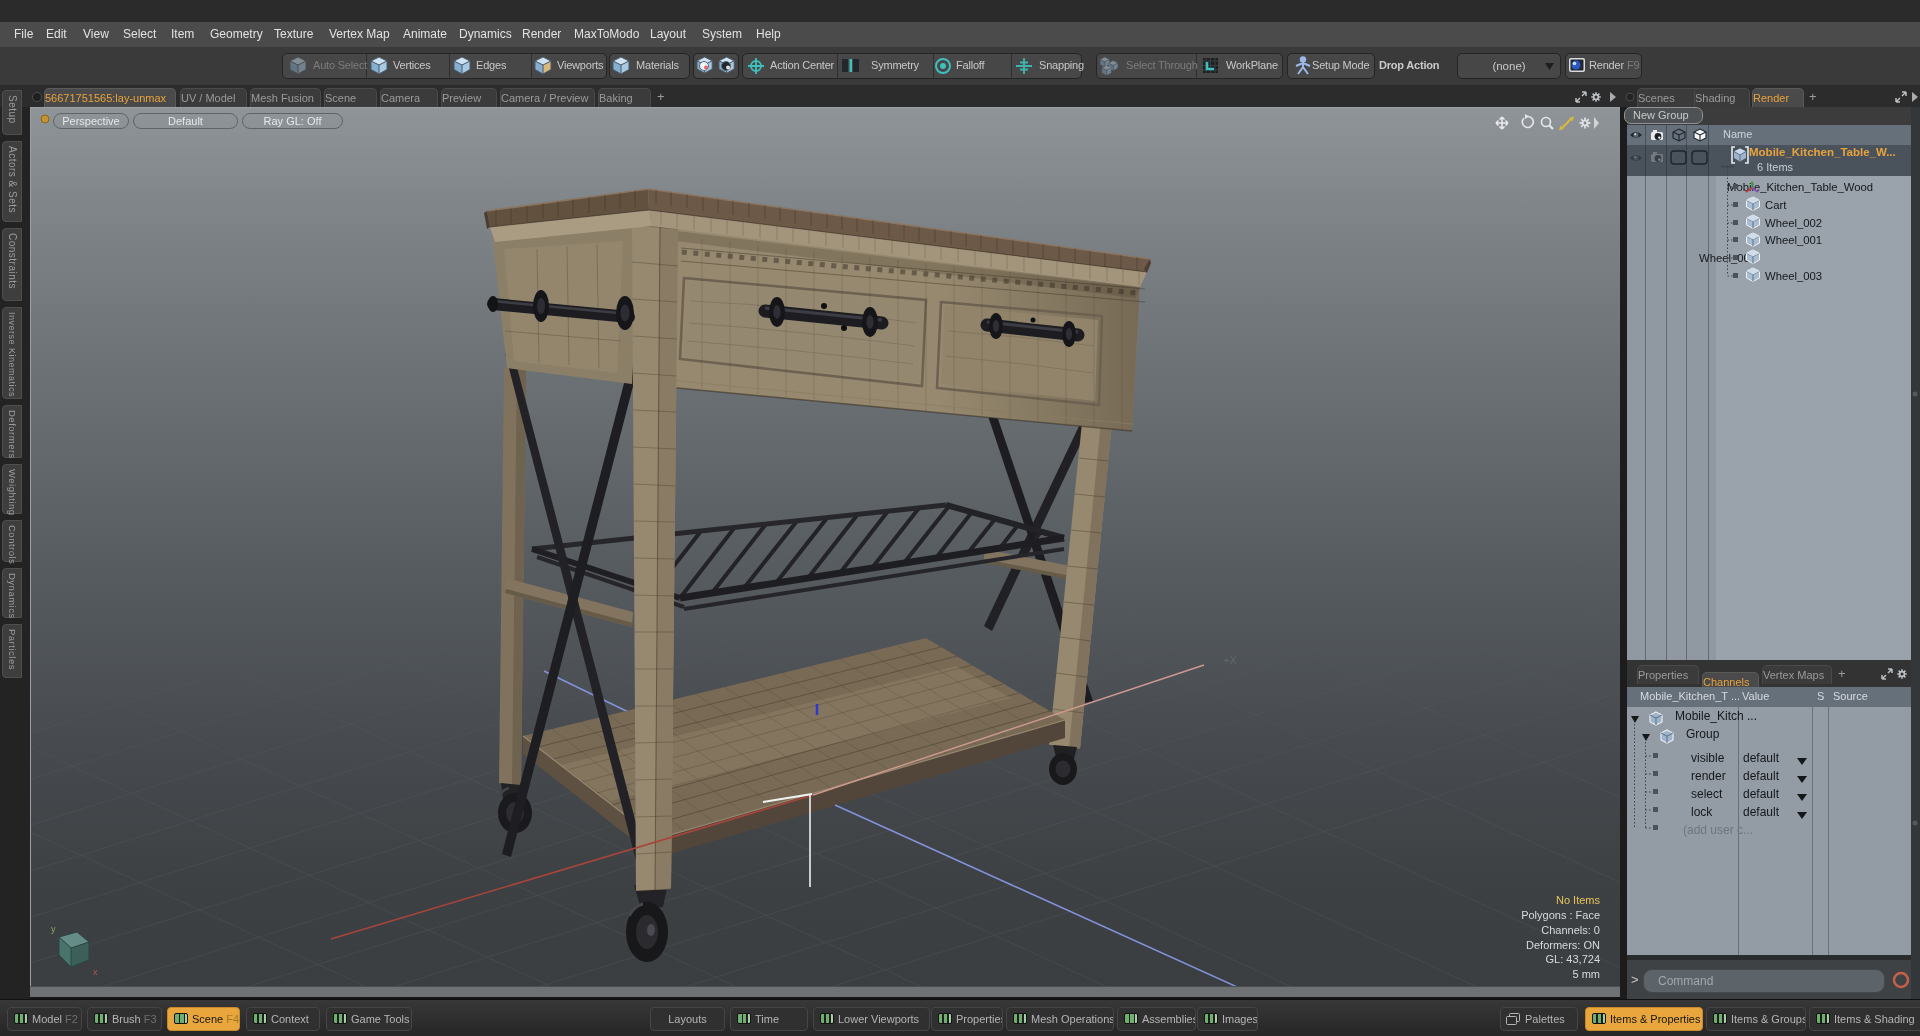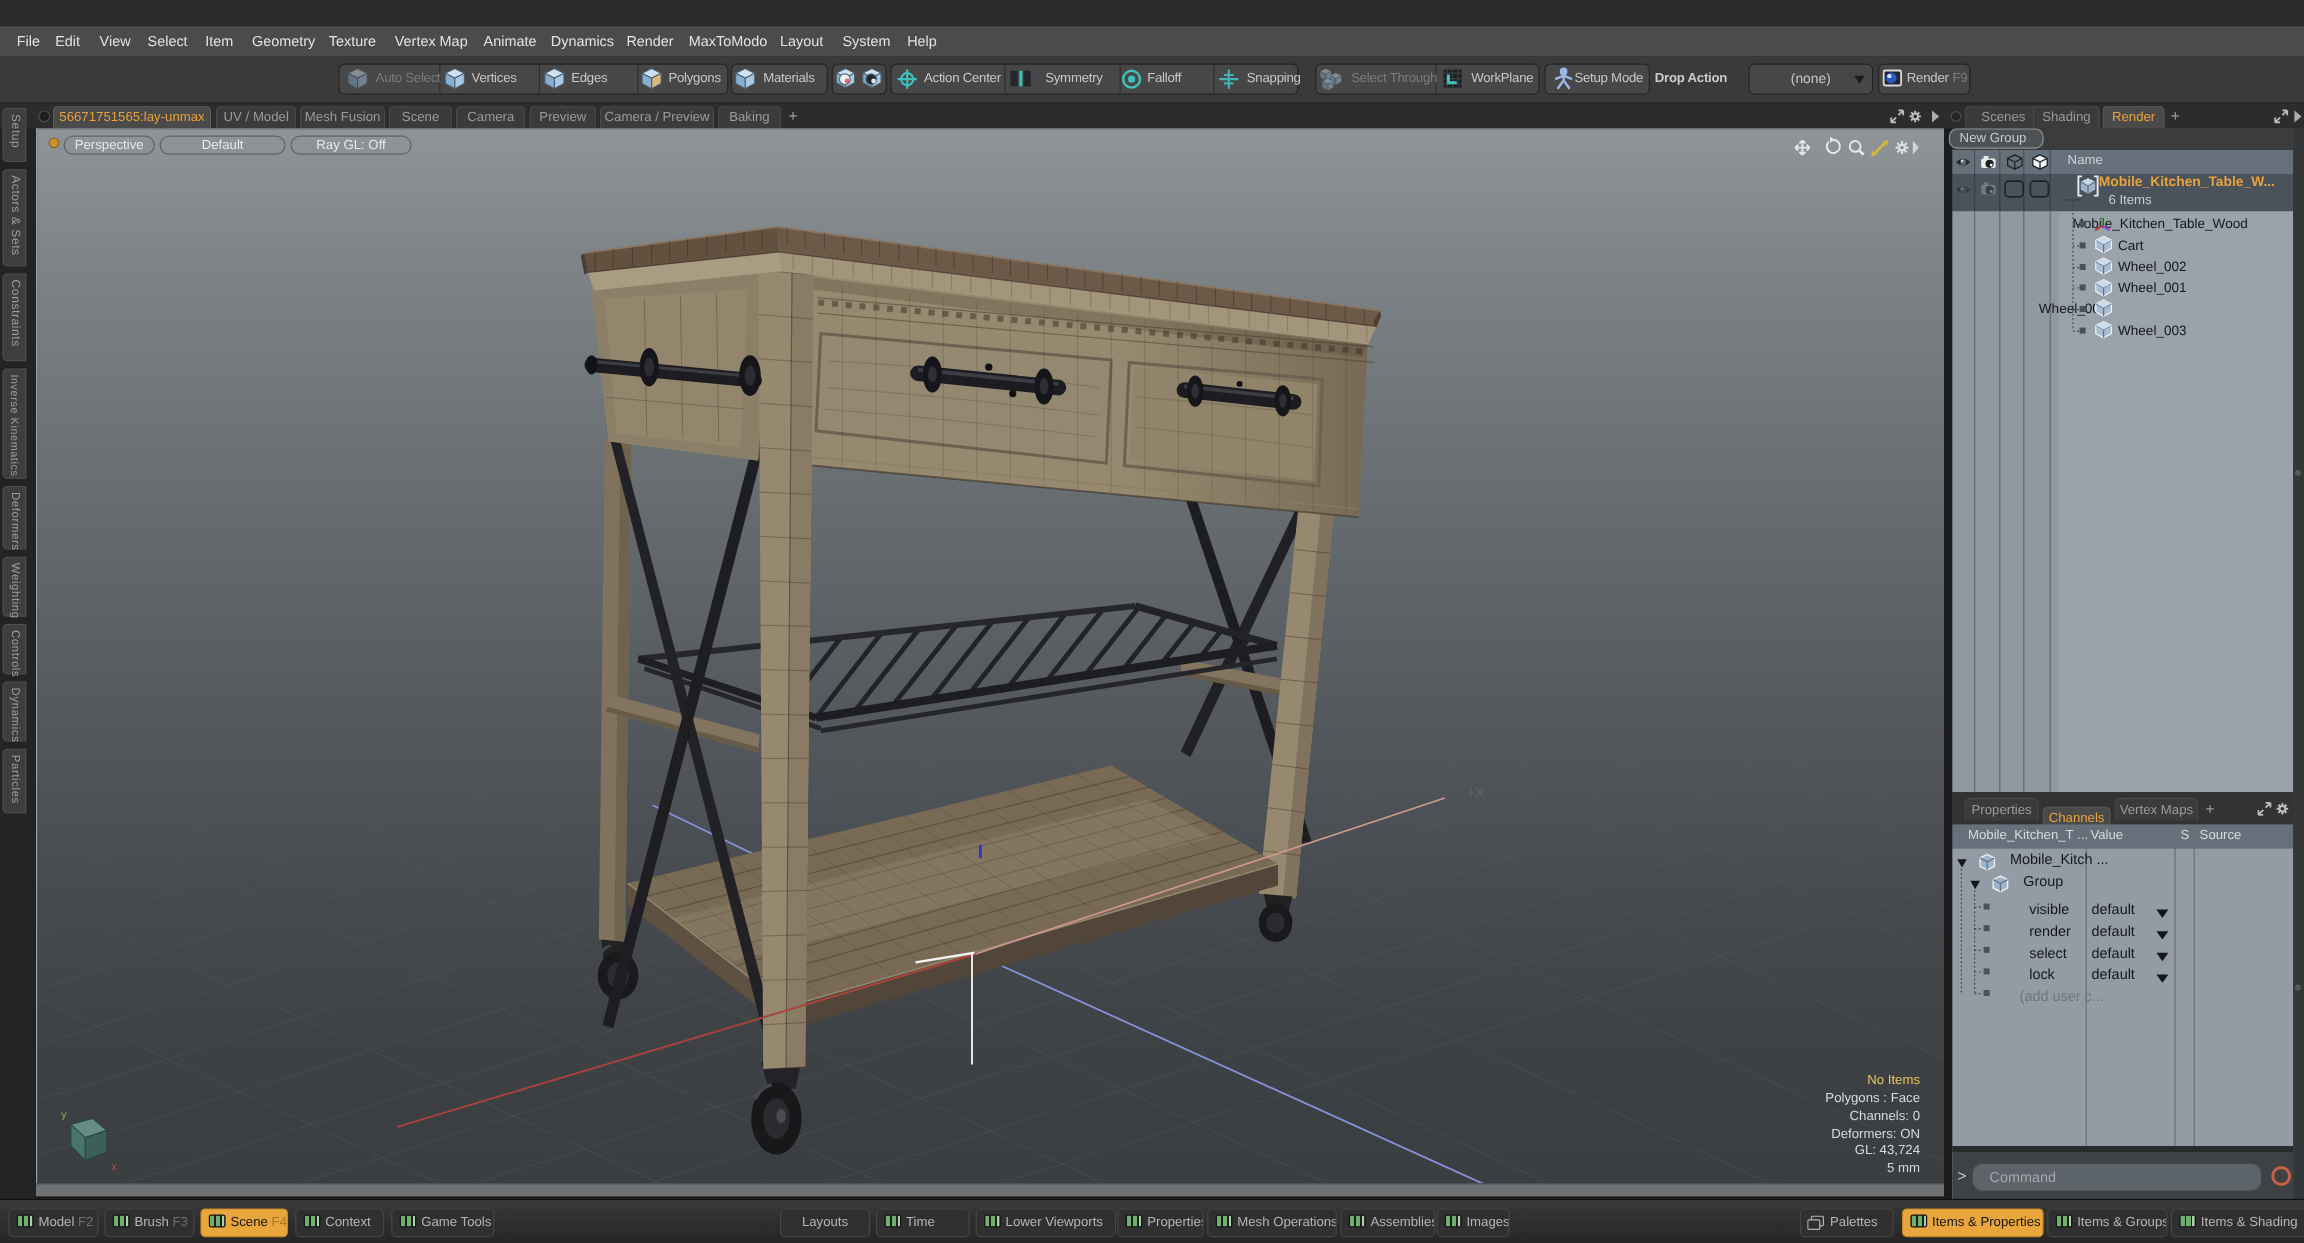--- a/index.html
+++ b/index.html
@@ -9,21 +9,21 @@
 #title .txt{position:absolute;left:36px;top:3px}
 
 #menu{left:0;top:22px;width:1920px;height:25px;background:#4b4b4b;color:#e2e2e2;font-size:12px}
 #menu span{position:absolute;top:5px}
 
 #tool{left:0;top:47px;width:1920px;height:39px;background:#3a3a3a;border-bottom:1px solid #2a2a2a}
 .tbtn{position:absolute;top:6px;height:26px;background:#474747;border:1px solid #252525;border-radius:5px;color:#c8c8c8;font-size:12px;line-height:24px;white-space:nowrap}
 .tsep{position:absolute;top:7px;width:1px;height:24px;background:#2f2f2f}
 
 #tabs{left:0;top:86px;width:1920px;height:21px;background:#2c2c2c}
-.vtab{position:absolute;top:2px;height:19px;background:#3b3b3b;border:1px solid #4a4a4a;border-bottom:none;border-radius:5px 5px 0 0;color:#9b9b9b;font-size:11px;line-height:18px;text-align:center}
+.vtab{position:absolute;top:2px;height:19px;background:#3b3b3b;border:1px solid #4a4a4a;border-bottom:none;border-radius:5px 5px 0 0;color:#9b9b9b;font-size:11px;line-height:18px;}
 .vtab.act{background:#4a4a4a;color:#e8a33d;border-color:#5a5a5a}
 
 #lsb{left:0;top:107px;width:30px;height:893px;background:#232323}
 .stab{position:absolute;left:2px;width:20px;background:#3e3e3e;border:1px solid #4e4e4e;border-radius:4px 0 0 4px;color:#9d9d9d;font-size:10px}
 .stab span{position:absolute;left:4px;top:4px;writing-mode:vertical-lr;letter-spacing:0.5px}
 
 #vp{left:30px;top:107px;width:1590px;height:879px;background:linear-gradient(#8f9498 0%,#7f8488 12%,#6c7175 30%,#575c60 52%,#474b4f 72%,#3d4144 88%,#3a3e41 100%);border-top:1px solid #9aa0a4;border-left:1px solid #9aa0a4;overflow:hidden}
 #vpstrip{left:30px;top:986px;width:1590px;height:13px;background:#6e7275;border-top:1px solid #4a4e50;border-bottom:2px solid #151515}
 .vbtn{position:absolute;top:5px;height:16px;border:1px solid #5f6468;border-radius:8px;color:#e6e8e9;font-size:11px;line-height:15px;text-align:center}
 #vpinfo{position:absolute;right:20px;bottom:4px;text-align:right;font-size:11px;color:#d7dadc;line-height:14.8px}
@@ -77,21 +77,21 @@
       <div class="tsep" style="left:933px"></div>
       <div class="tsep" style="left:1011px"></div>
   <div class="tbtn" style="left:1096px;width:187px"></div>
   <div class="tsep" style="left:1196px"></div>
   <div class="tbtn" style="left:1287px;width:88px"></div>
   <div class="tbtn" style="left:1565px;width:77px"></div>
   <div class="abs" style="left:0;top:6px;width:1920px;height:26px;color:#c8c8c8;font-size:11px;letter-spacing:-0.2px;line-height:25px;white-space:nowrap">
     <span class="abs" style="left:313px;color:#7c7c7c">Auto Select</span>
     <span class="abs" style="left:393px">Vertices</span>
     <span class="abs" style="left:476px">Edges</span>
-    <span class="abs" style="left:557px">Polygons</span>
+    <span class="abs" style="left:557px">Viewports</span>
     <span class="abs" style="left:636px">Materials</span>
     <span class="abs" style="left:770px">Action Center</span>
     <span class="abs" style="left:871px">Symmetry</span>
     <span class="abs" style="left:956px">Falloff</span>
     <span class="abs" style="left:1039px">Snapping</span>
     <span class="abs" style="left:1126px;color:#7c7c7c">Select Through</span>
     <span class="abs" style="left:1226px">WorkPlane</span>
     <span class="abs" style="left:1312px">Setup Mode</span>
     <span class="abs" style="left:1379px;color:#cacaca;font-weight:bold;font-size:11px">Drop Action</span>
     <span class="abs" style="left:1589px">Render</span>

